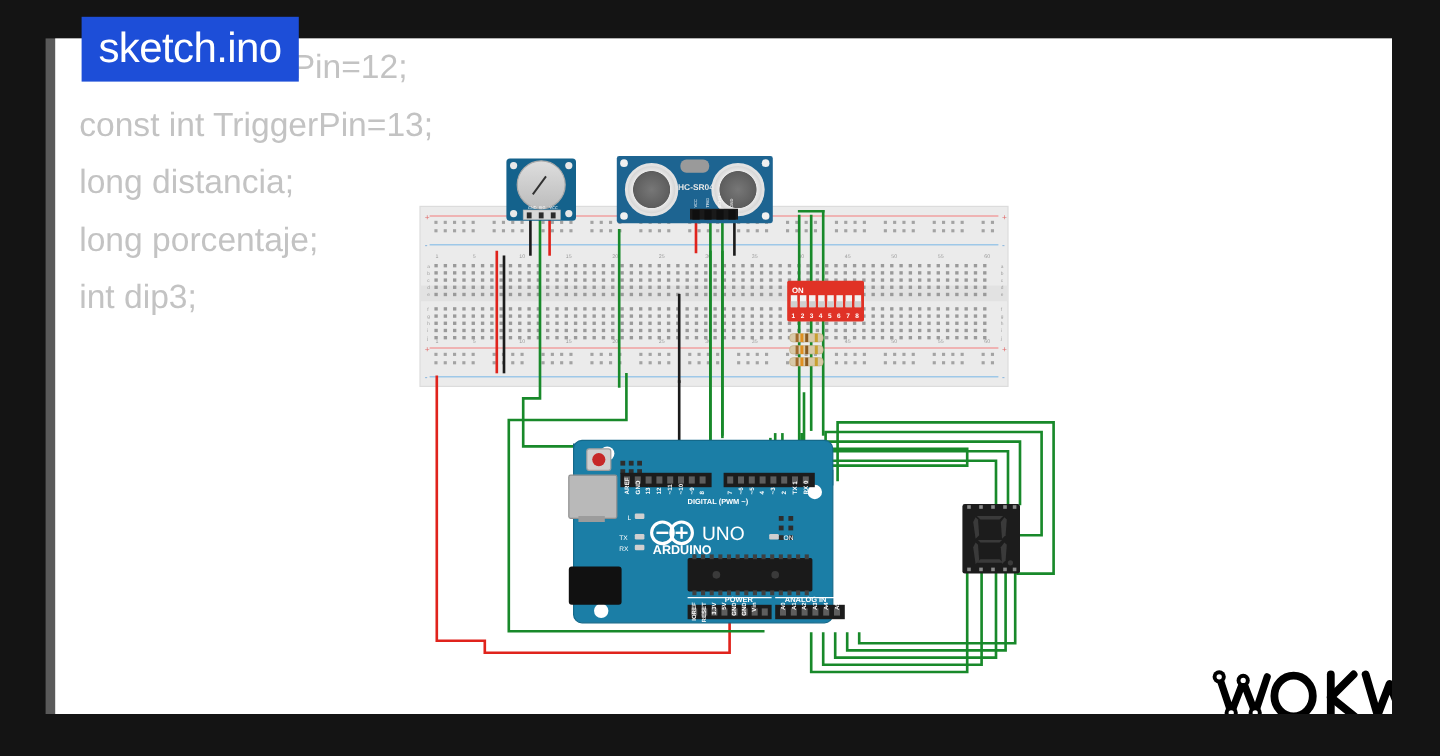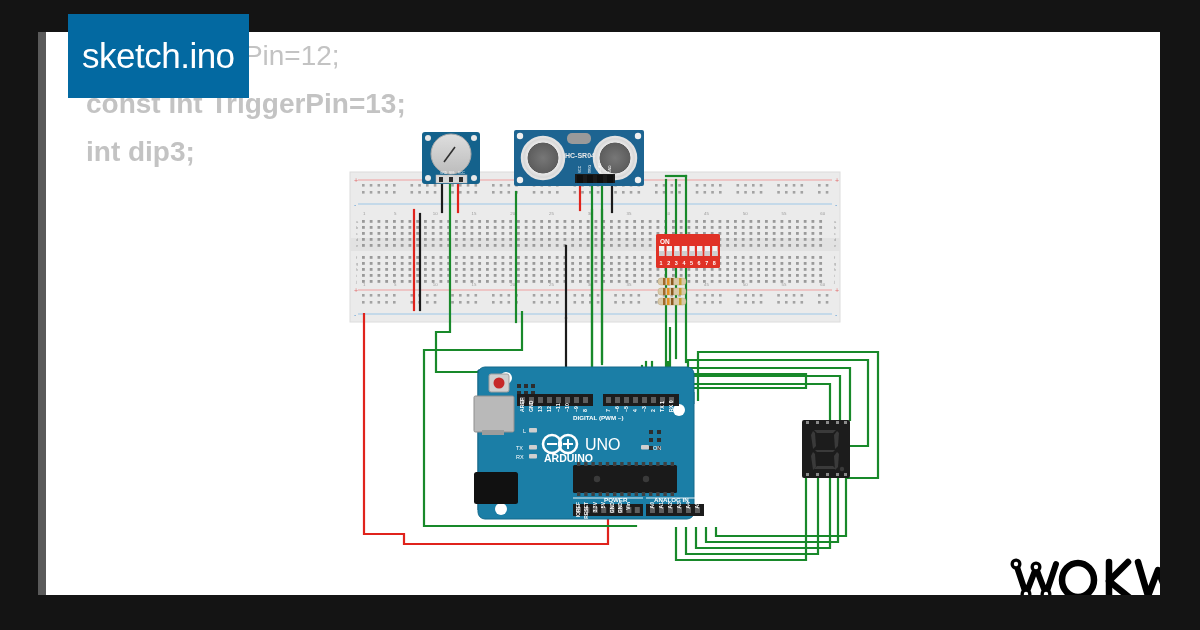--- a/index.html
+++ b/index.html
@@ -19,37 +19,37 @@
     background:#5a5a5a;
   }
   .canvas{
     position:absolute;left:46px;top:32px;width:1114px;height:563px;
     background:#ffffff;overflow:hidden;
   }
 
   
   .tab{
     position:absolute;left:68px;top:14px;height:54px;
-    background:#0369a1;color:#ffffff;
+    background:#1d4ed8;color:#ffffff;
     display:flex;align-items:center;
-    padding:15px 14px;
+    padding:0 14px;
     font-size:35px;letter-spacing:-0.5px;
     z-index:40;
   }
 
   
   .code{
     position:absolute;left:0;top:0;width:420px;height:563px;
     color:#c3c3c3;
     font-size:28px;line-height:48px;
     z-index:5;
     pointer-events:none;
   }
   .code .ln{white-space:pre;padding-left:22px;}
-  .code .ln.indent{padding-left:40px;font-weight:bold;}
+  .code .ln.indent{padding-left:20px;}
   .code .first{padding-left:22px;}
 
   
   .diagram{position:absolute;left:0;top:0;width:1114px;height:563px;z-index:10;}
   .diagram svg{position:absolute;left:0;top:0;}
 
   
   .logo{
     position:absolute;left:962px;top:518px;width:185px;height:56px;z-index:30;
   }
@@ -59,20 +59,22 @@
 
 <div id="root">
 
   <div class="canvas-border"></div>
 
   <div class="canvas">
 
     <div class="code">
       <div class="ln first">const int EchoPin=12;</div>
       <div class="ln indent">const int TriggerPin=13;</div>
+      <div class="ln indent">long distancia;</div>
+      <div class="ln indent">long porcentaje;</div>
       <div class="ln indent">int dip3;</div>
     </div>
 
     <div class="diagram">
       <svg width="1114" height="563" viewBox="0 0 1114 563" xmlns="http://www.w3.org/2000/svg">
         <defs>
           <pattern id="bbholes" x="0" y="0" width="9.6" height="9.6" patternUnits="userSpaceOnUse">
             <rect x="2.6" y="2.6" width="4" height="4" fill="#9a9a9a"></rect>
           </pattern>
           <linearGradient id="potknob" x1="0" y1="0" x2="0" y2="1">

